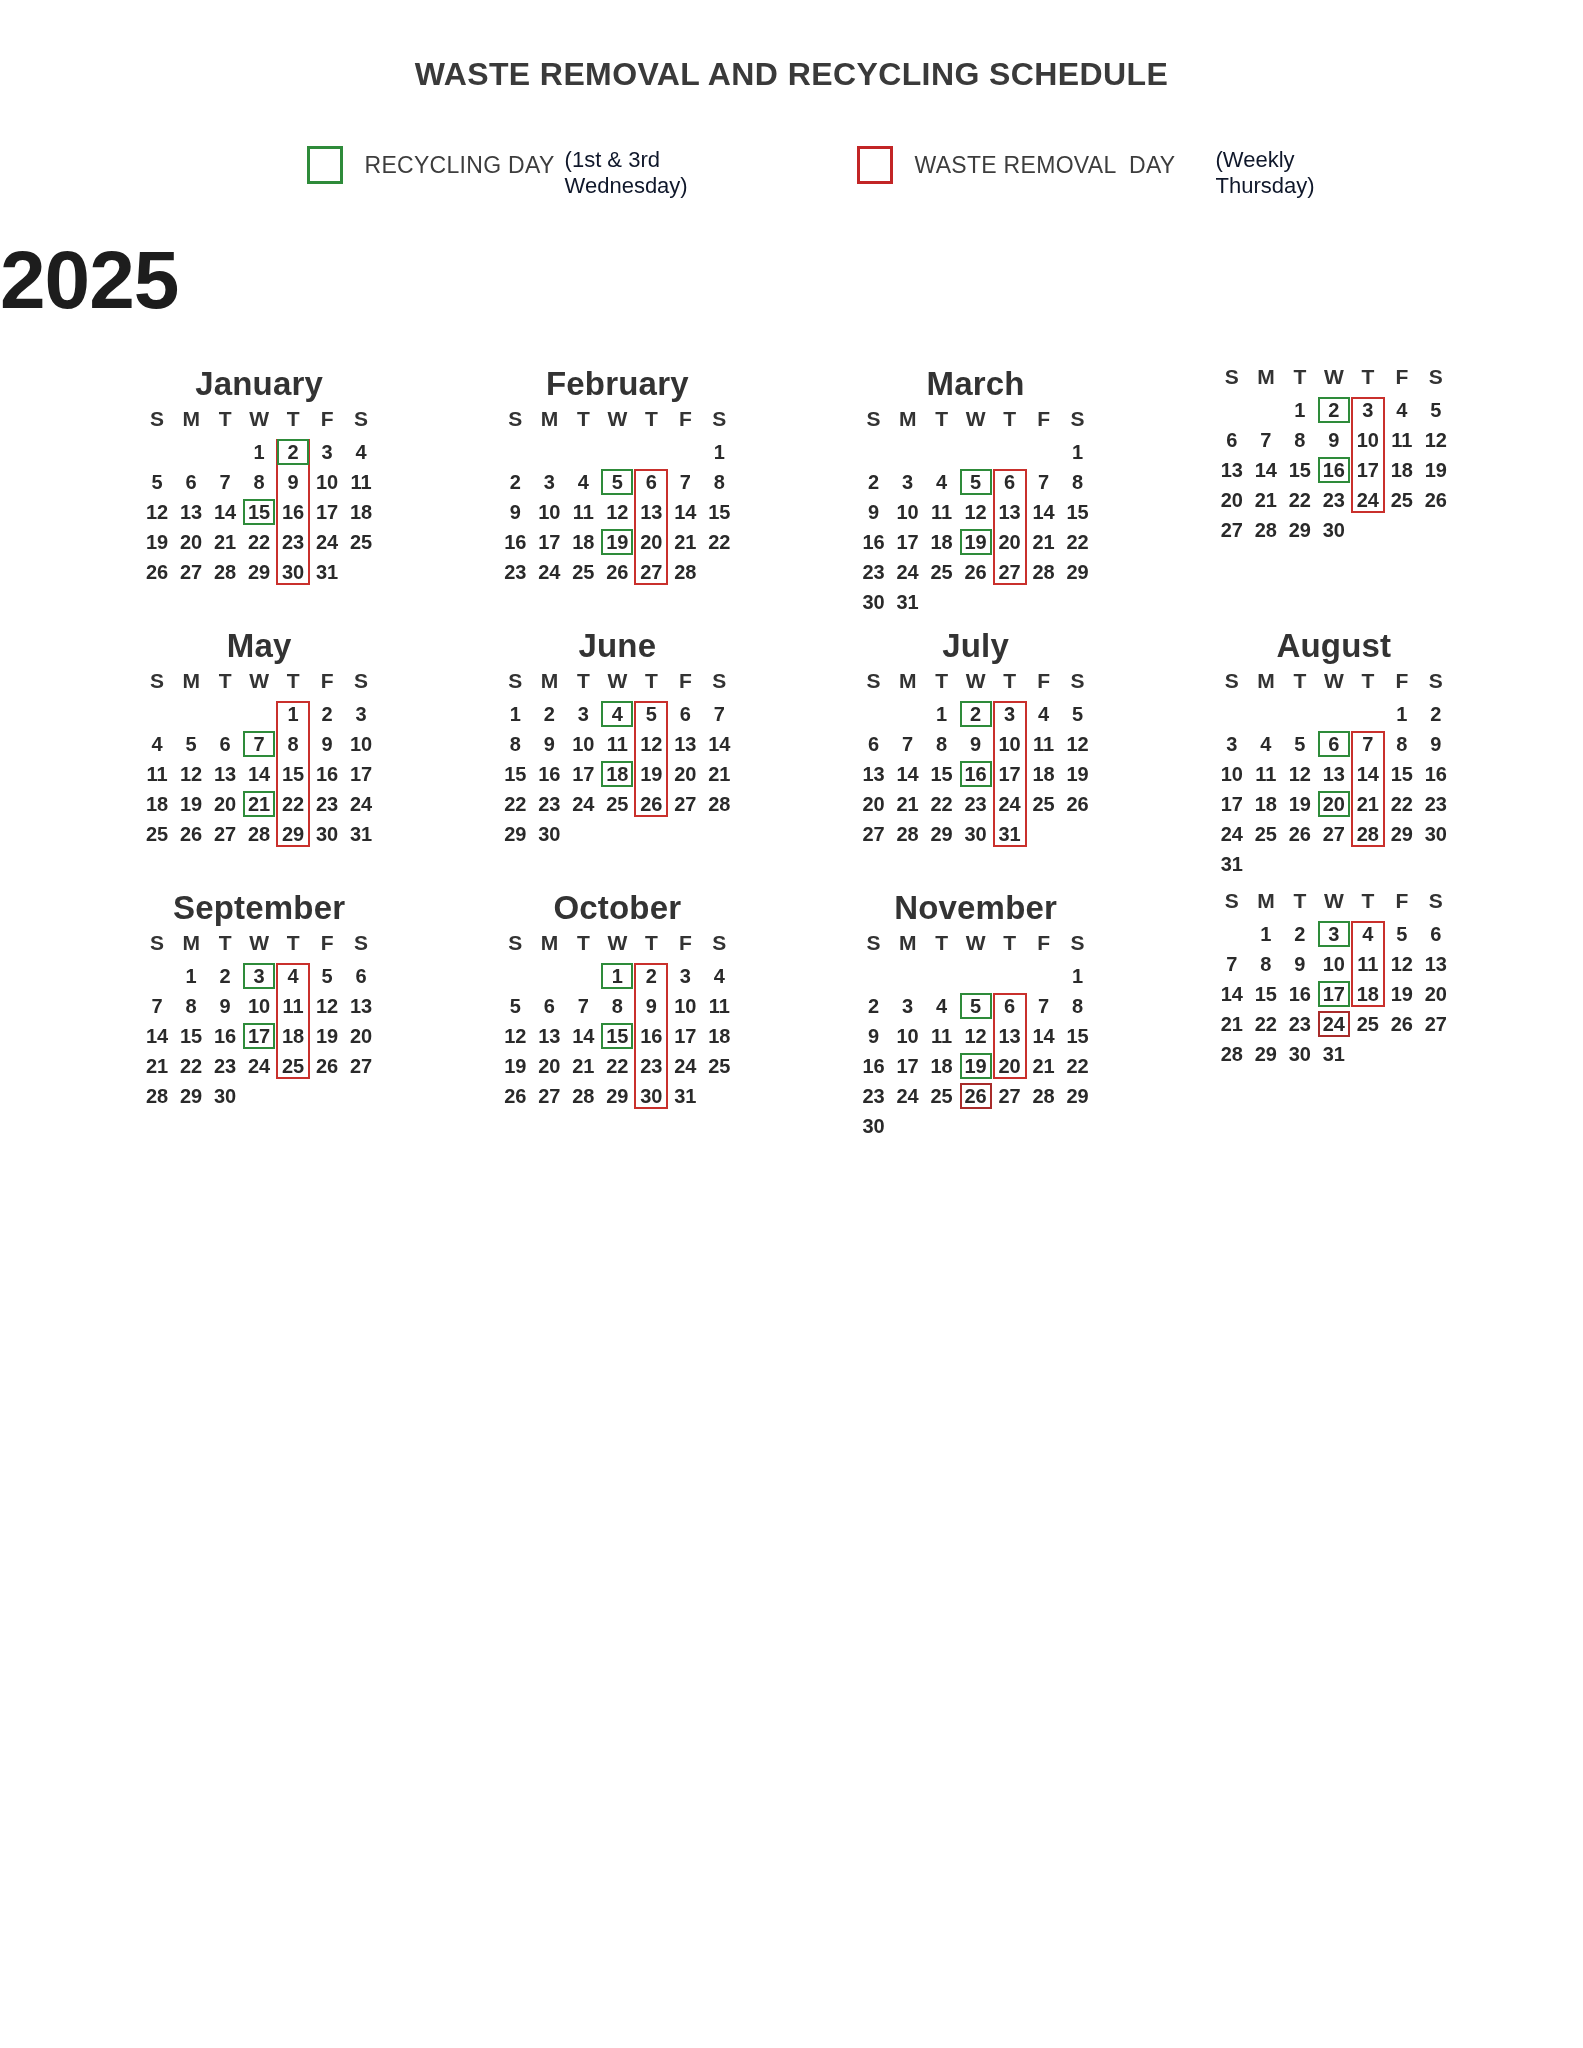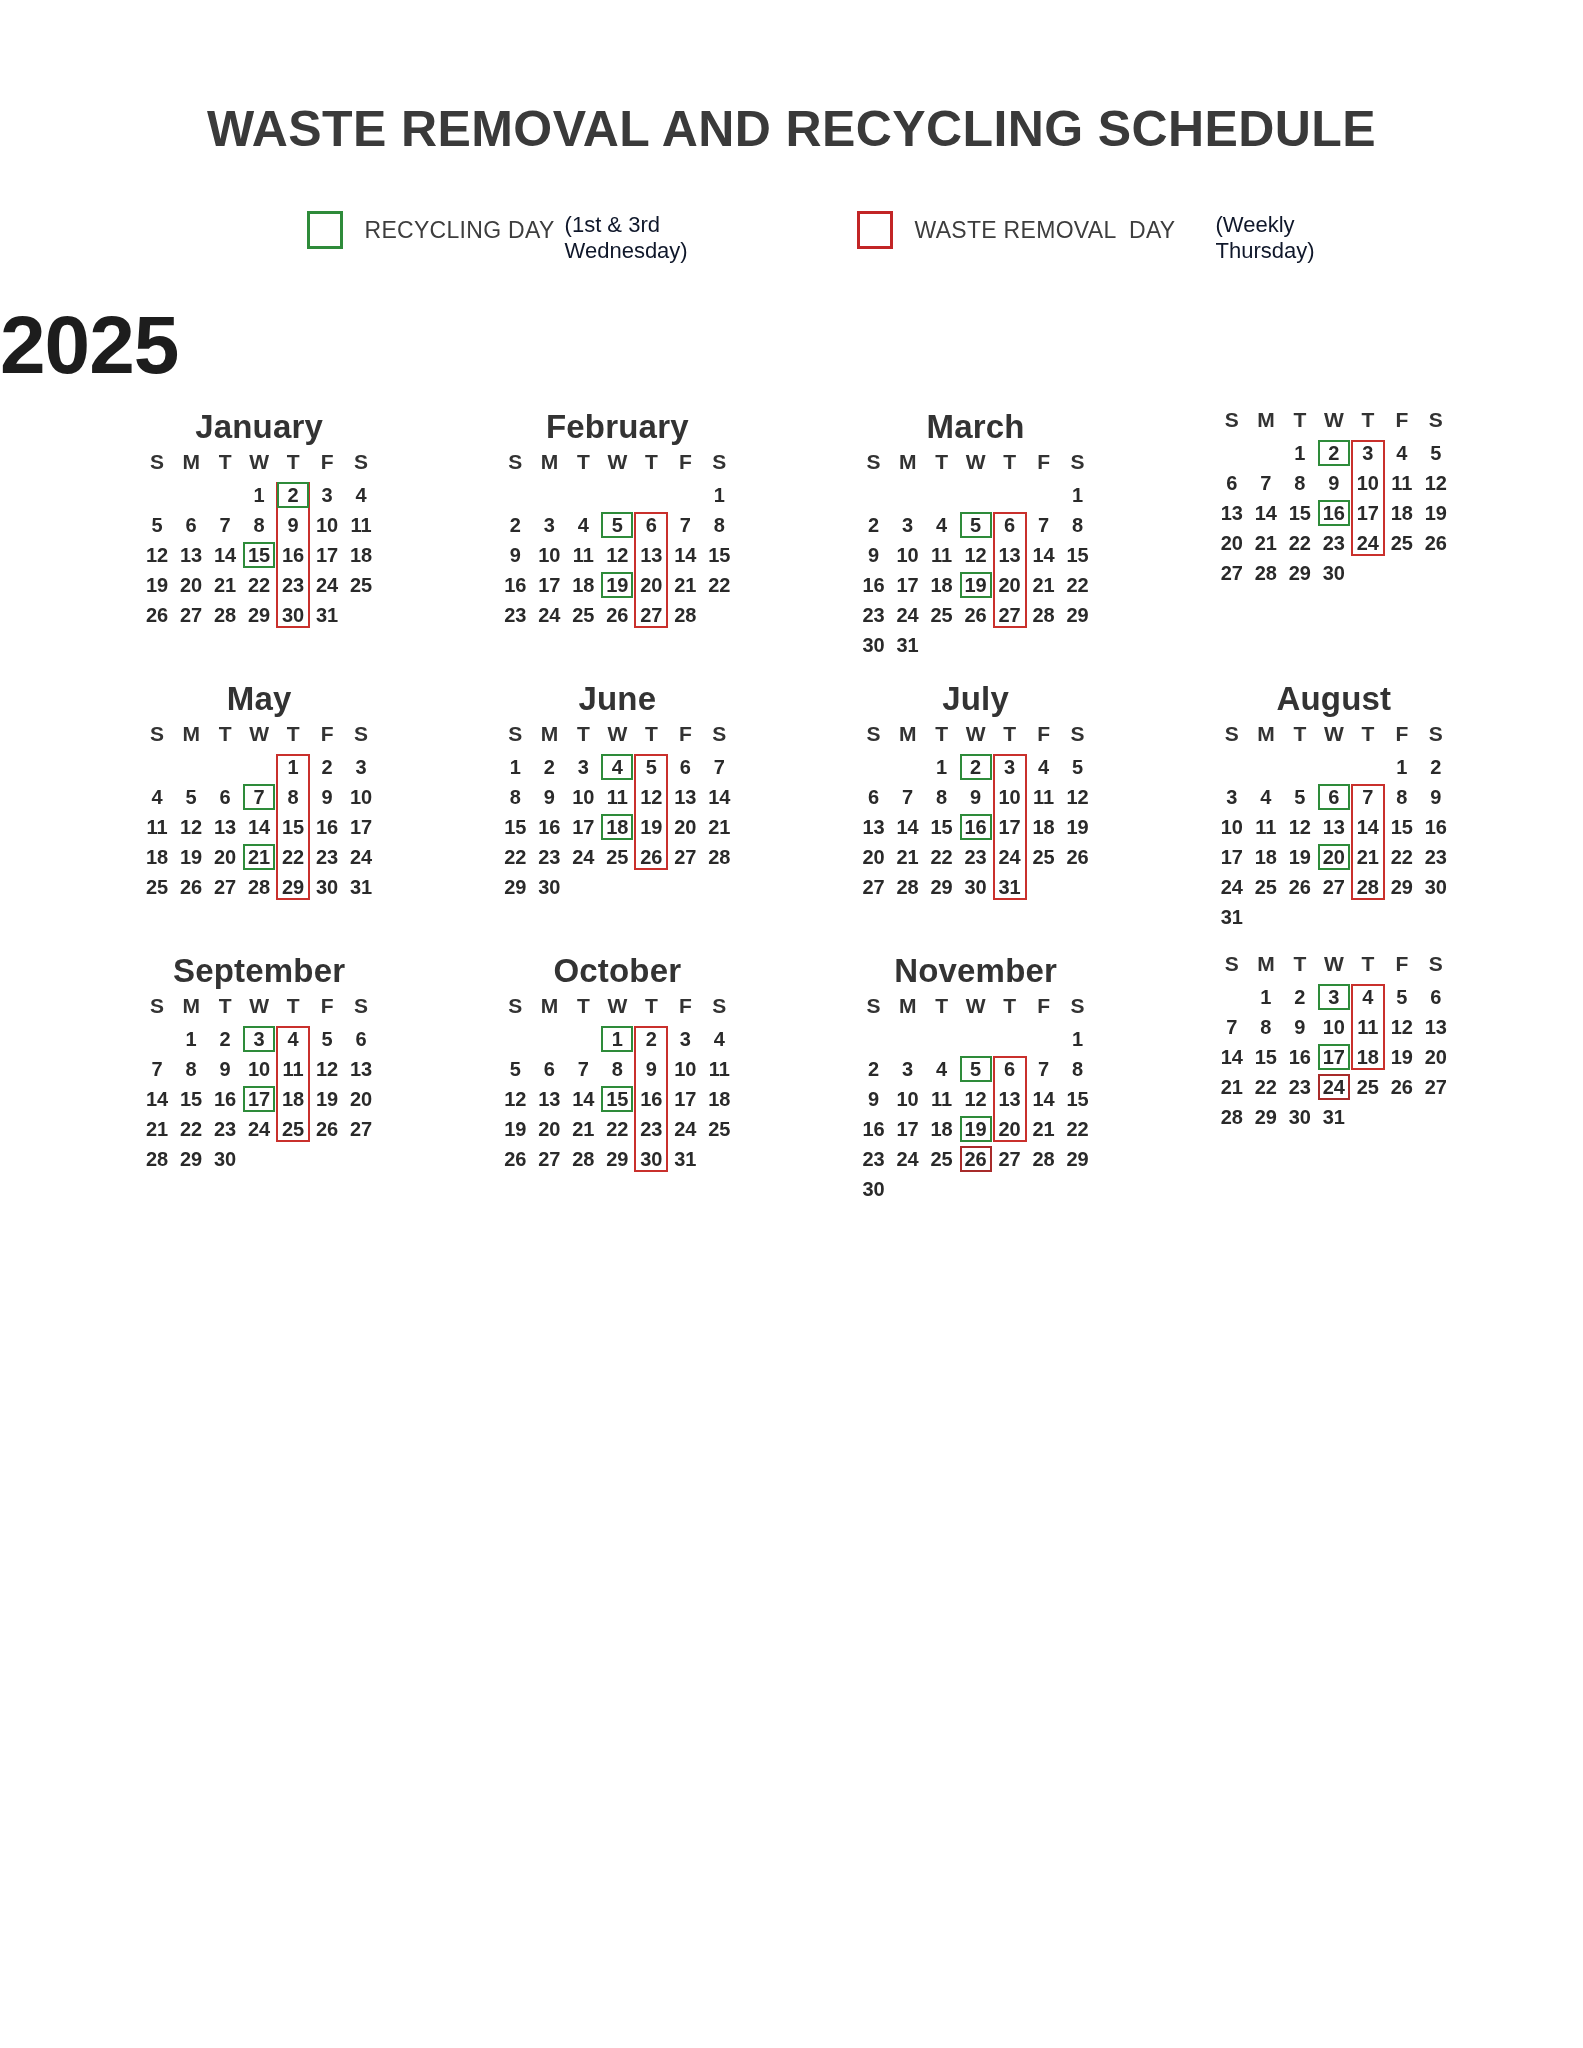--- a/index.html
+++ b/index.html
@@ -11,25 +11,25 @@
     font-family: "Liberation Sans", sans-serif;
     color: #2b2b2b;
     position: relative;
     overflow: hidden;
   }
   .page { position: relative; width: 1583px; height: 2048px; padding: 0; }
 
   
   .main-title {
     text-align: center;
-    font-size: 50px;
+    font-size: 32px;
     font-weight: bold;
     letter-spacing: 0.4px;
     color: #3a3a3a;
-    margin-top: 100px;
+    margin-top: 56px;
   }
 
   .legend-row {
     display: flex;
     justify-content: center;
     margin-top: 38px;
     gap: 0px;
   }
   .legend-block { display: flex; flex-direction: row; align-items: center; }
   .legend-block.recycling { width: 420px; margin-left: 40px; }
@@ -59,24 +59,24 @@
     font-size: 82px;
     font-weight: bold;
     color: #1d1d1d;
     letter-spacing: -1px;
     margin-top: 34px;
     font-family: "Liberation Sans", sans-serif;
   }
 
   
   .cal-grid {
-    margin-top: 16px;
+    margin-top: 38px;
     display: grid;
     grid-template-columns: repeat(4, 1fr);
-    row-gap: 20px;
+    row-gap: 10px;
     padding: 0 70px 0 80px;
   }
   .month { position: relative; }
   .month-name {
     text-align: center;
     font-size: 33px;
     font-weight: bold;
     color: #333333;
     letter-spacing: 0.2px;
     margin-bottom: 4px;

